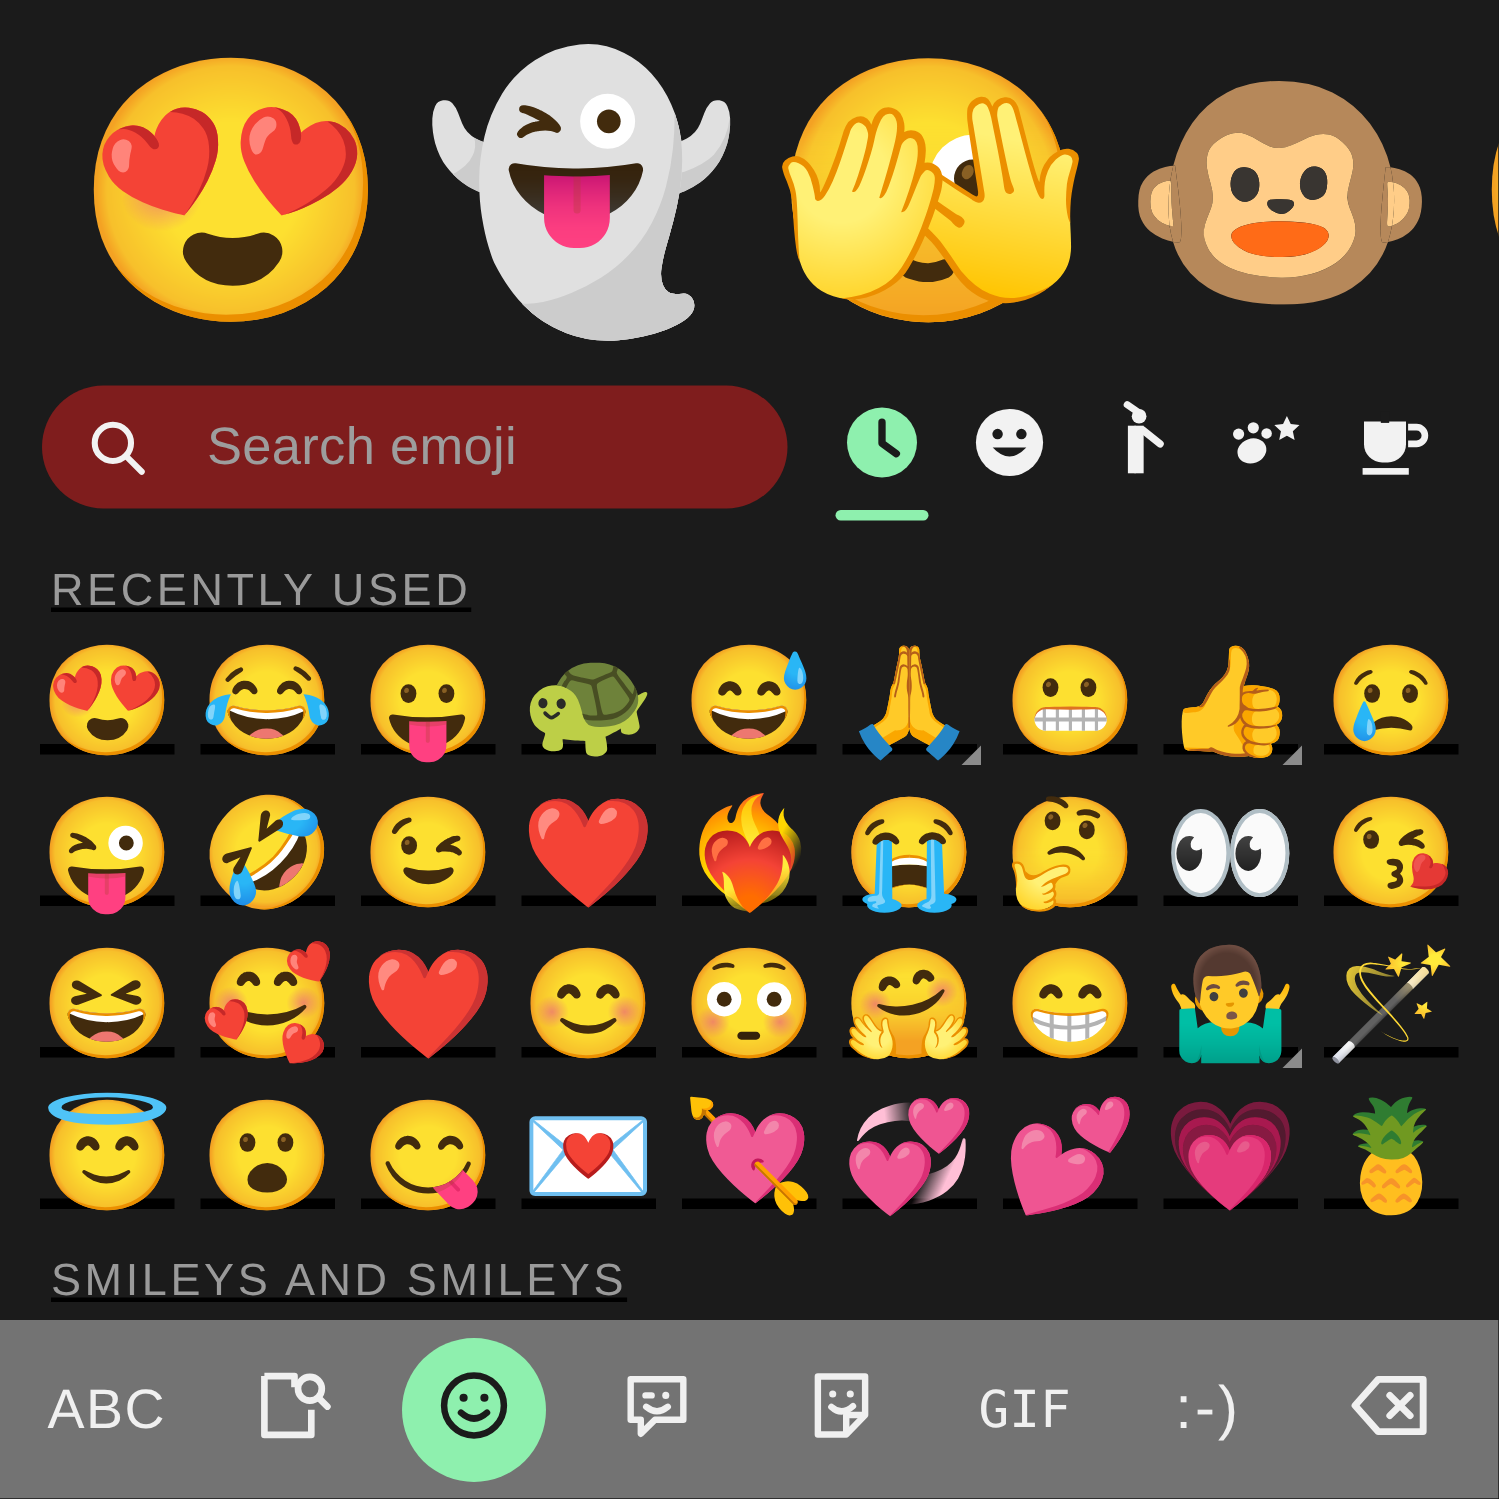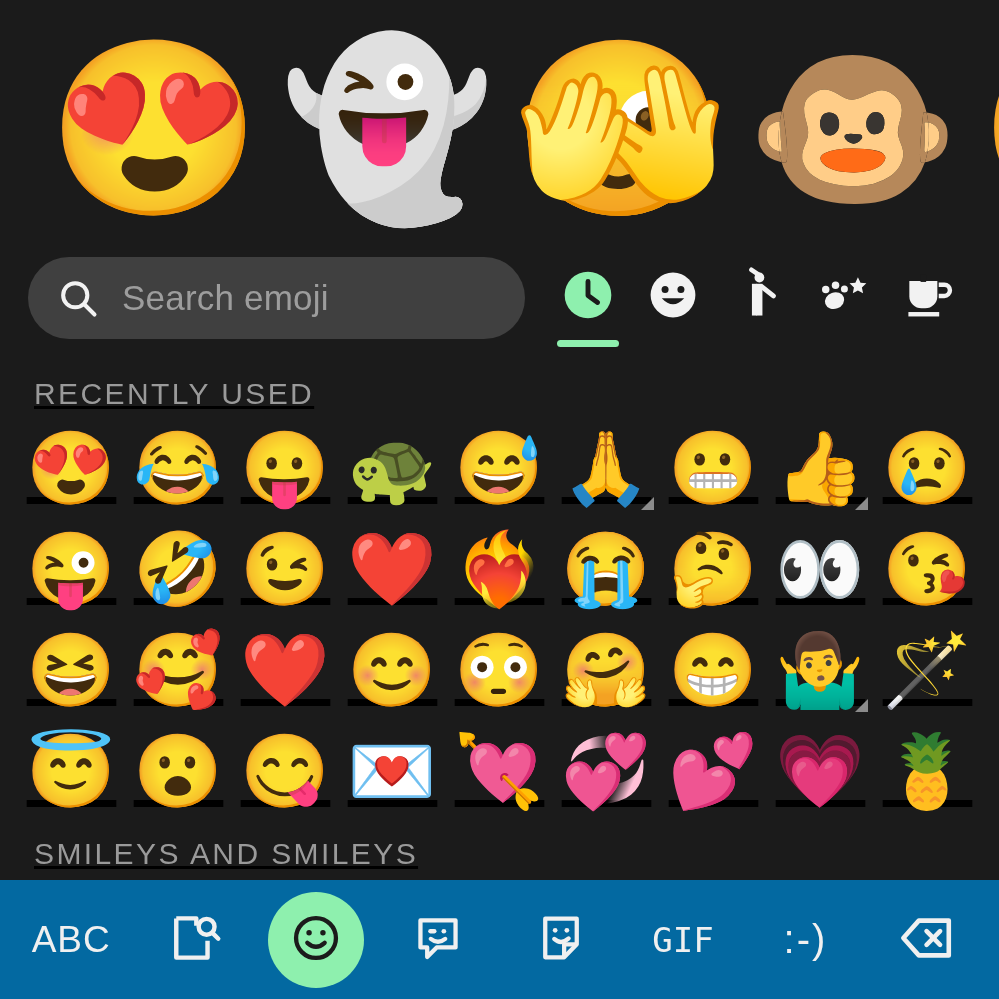--- a/index.html
+++ b/index.html
@@ -43,26 +43,26 @@
     height:110px;
     flex:0 0 auto;
     display:flex;
     align-items:flex-start;
     padding:0 20px 0 28px;
     position:relative;
   }
   .searchbar {
     width:497px;
     height:82px;
-    background:#404040;
+    background:#7f1d1d;
     border-radius:41px;
     display:flex;
     align-items:center;
     padding-left:28px;
-    gap:22px;
+    gap:38px;
     margin-top:2px;
     flex:0 0 auto;
   }
   .search-icon svg { display:block; }
   .search-placeholder {
     font-size:35px;
     color:#9d9d9d;
     letter-spacing:0.2px;
   }
 
@@ -130,21 +130,21 @@
     width:0; height:0;
     border-left:13px solid transparent;
     border-bottom:13px solid #8b8b8b;
   }
   .section-title.next { padding-top:16px; }
 
   
   .bottom-bar {
     flex:0 0 auto;
     height:119px;
-    background:#0369a1;
+    background:#737373;
     display:flex;
     align-items:center;
     justify-content:space-around;
     padding:0 10px;
   }
   .bb-item {
     width:96px;
     height:96px;
     display:flex;
     align-items:center;

